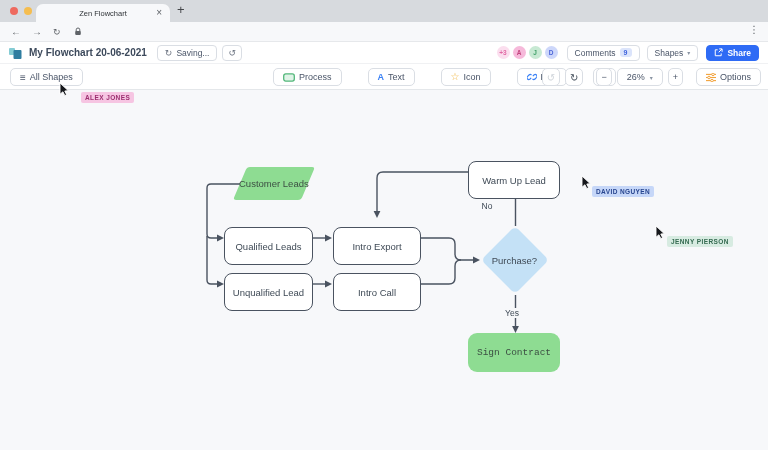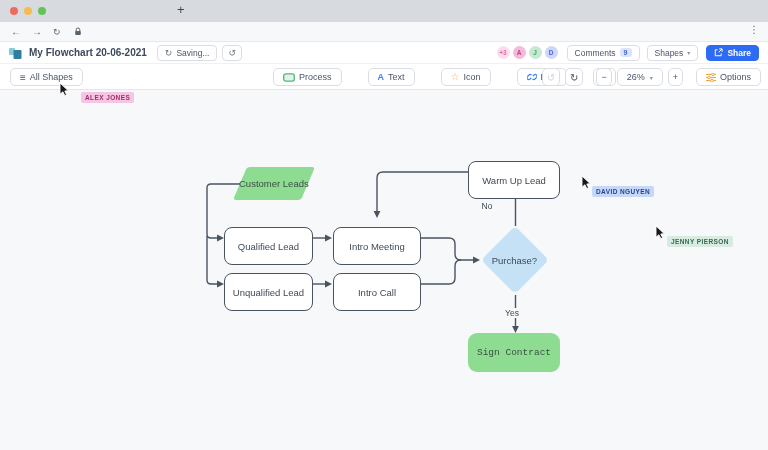--- a/index.html
+++ b/index.html
@@ -88,20 +88,24 @@
 </style>
 </head>
 <body>
 
 <div class="chrome">
   <div class="lights">
     <span class="light light-red"></span>
     <span class="light light-yellow"></span>
     <span class="light light-green"></span>
   </div>
+  <div class="tab">
+    <span>Zen Flowchart</span>
+    <span class="tab-close">×</span>
+  </div>
   <span class="newtab">+</span>
 </div>
 
 <div class="urlrow">
   <span class="navglyph">←</span>
   <span class="navglyph">→</span>
   <span class="navglyph reload">↻</span>
   <span class="lockicon">
     <svg width="8" height="9" viewBox="0 0 8 9">
         <path d="M2.2 4V2.8a1.8 1.8 0 0 1 3.6 0V4" stroke="#5f6368" stroke-width="1" fill="none"></path>
@@ -248,24 +252,24 @@
     <polygon points="515.5,101 512.1,108 518.9,108"></polygon>
     <polygon points="377,128 373.6,121 380.4,121"></polygon>
     <polygon points="515.5,243 512.1,236 518.9,236"></polygon>
   </g>
 </svg>
 
 <div class="node para">
   <span>Customer Leads</span>
 </div>
 <div class="node pnode" style="left:224px;top:219px;width:89px;height:38px;">
-  <span>Qualified Lead</span>
+  <span>Qualified Leads</span>
 </div>
 <div class="node pnode" style="left:333px;top:219px;width:88px;height:38px;">
-  <span>Intro Meeting</span>
+  <span>Intro Export</span>
 </div>
 <div class="node pnode" style="left:224px;top:265px;width:89px;height:38px;">
   <span>Unqualified Lead</span>
 </div>
 <div class="node pnode" style="left:333px;top:265px;width:88px;height:38px;text-align:right;">
   <span>Intro Call</span>
 </div>
 <div class="node pnode" style="left:468px;top:153px;width:92px;height:38px;">
   <span>Warm Up Lead</span>
 </div>

